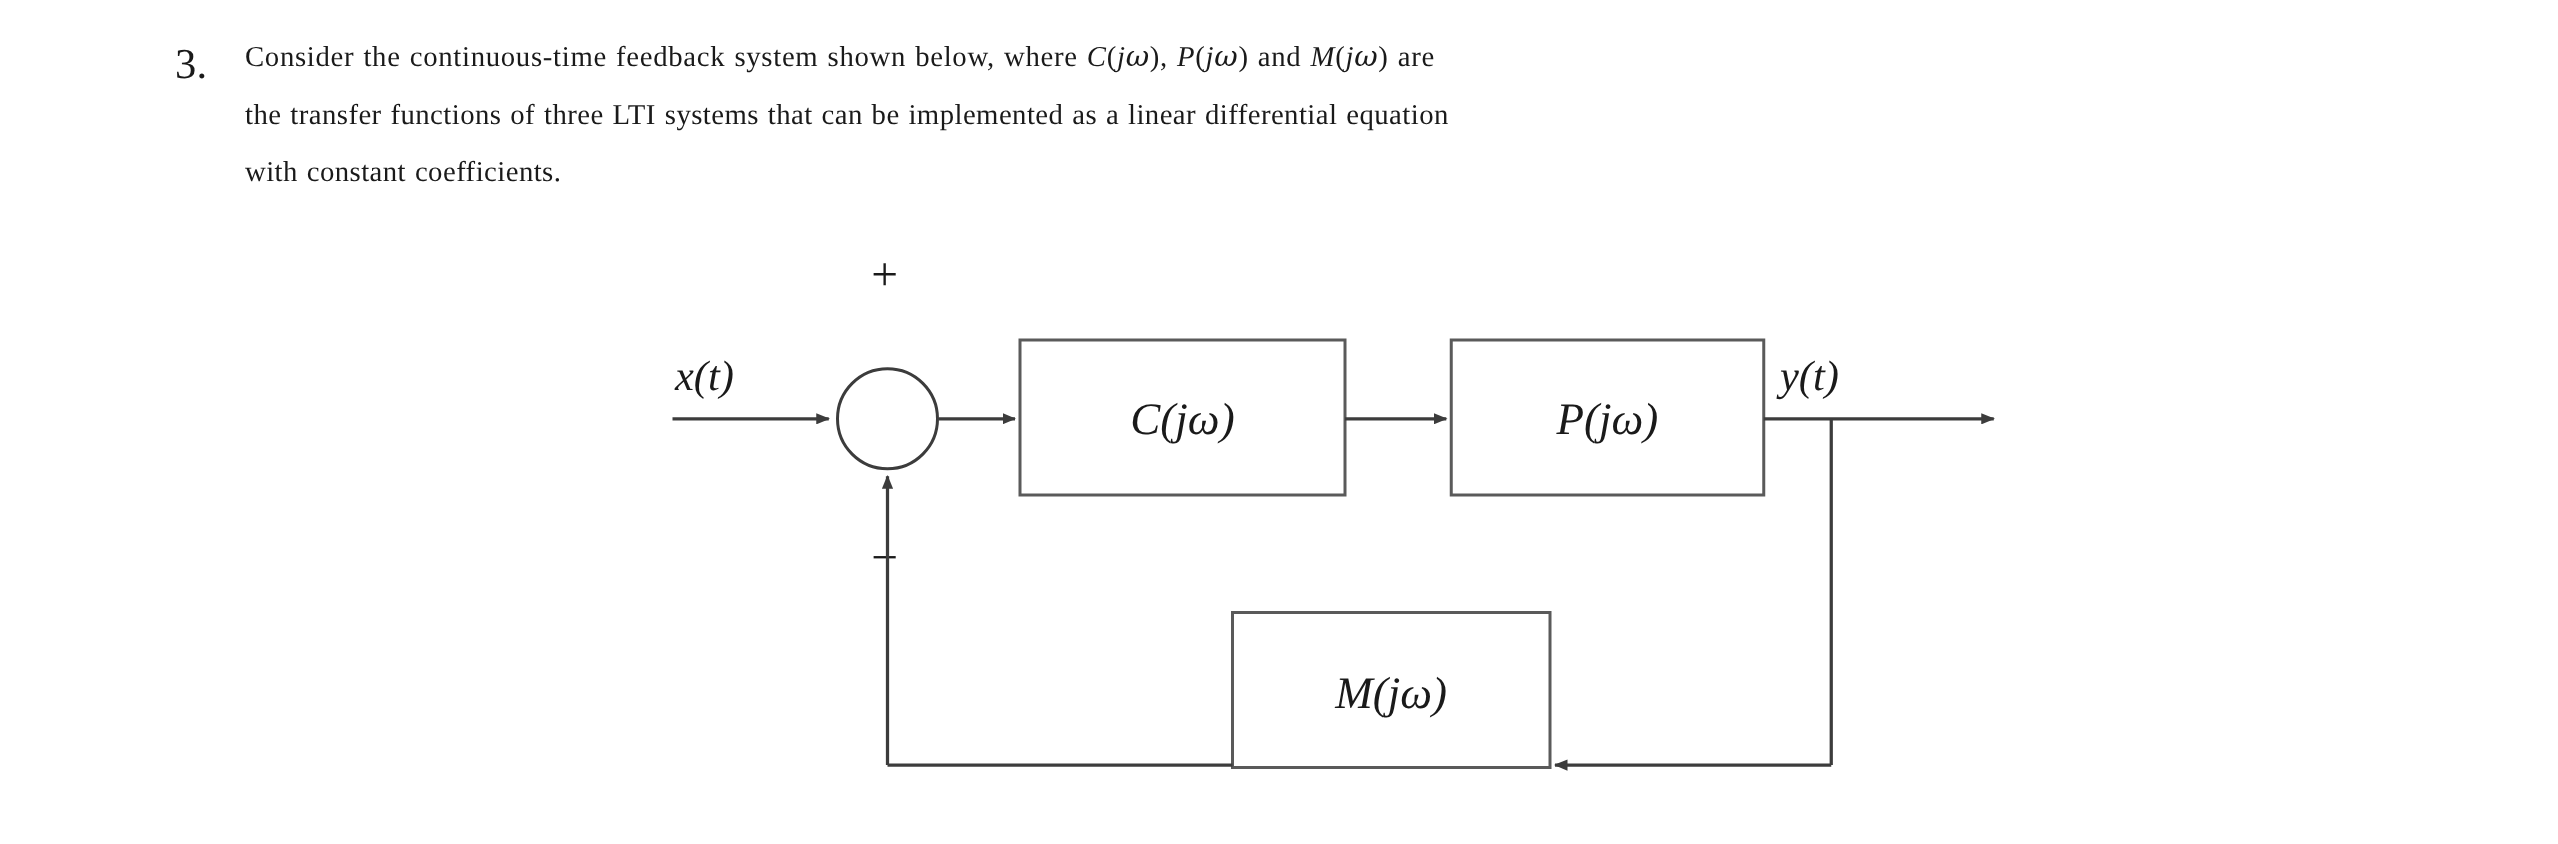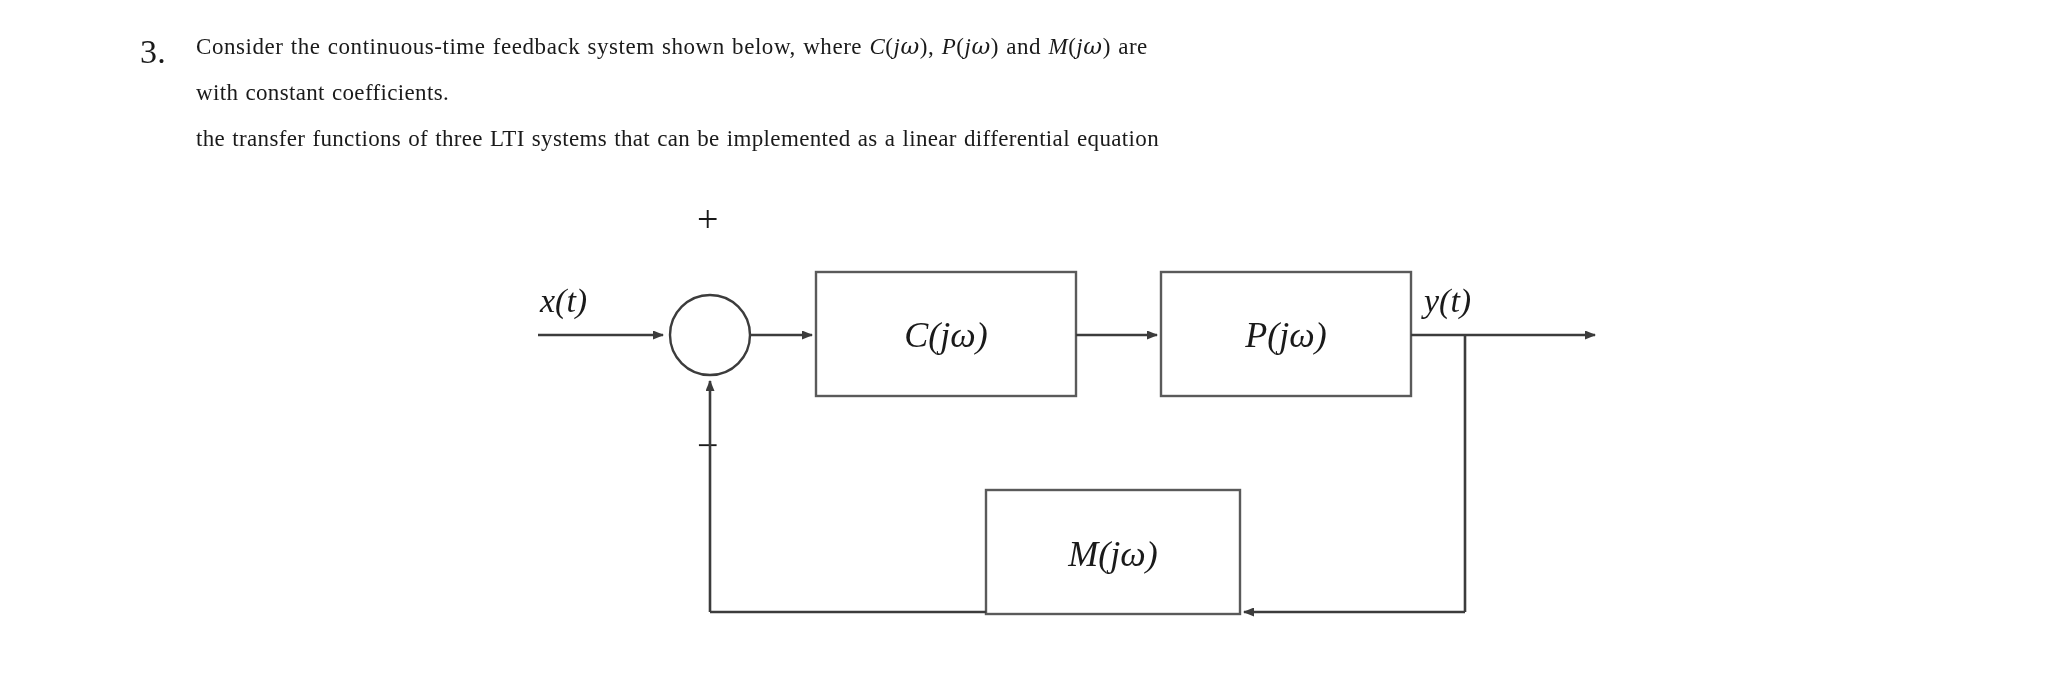--- a/index.html
+++ b/index.html
@@ -88,22 +88,22 @@
     fill: #1a1a1a;
   }
 </style>
 </head>
 <body>
 
 <div id="problem">
   <span class="prob-number">3.</span>
   <div class="prob-body">
     <span class="prob-line l1">Consider the continuous-time feedback system shown below, where <span class="mi">C</span><span class="mup">(</span><span class="mi">j</span><span class="om">ω</span><span class="mup">)</span>, <span class="mi">P</span><span class="mup">(</span><span class="mi">j</span><span class="om">ω</span><span class="mup">)</span> and <span class="mi">M</span><span class="mup">(</span><span class="mi">j</span><span class="om">ω</span><span class="mup">)</span> are</span>
+    <span class="prob-line l2">the transfer functions of three LTI systems that can be implemented as a linear differential equation</span>
     <span class="prob-line l3">with constant coefficients.</span>
-    <span class="prob-line l2">the transfer functions of three LTI systems that can be implemented as a linear differential equation</span>
   </div>
 </div>
 
 <div id="diagram">
   <svg width="2046" height="495" viewBox="0 0 2046 495" xmlns="http://www.w3.org/2000/svg">
     <defs>
       <marker id="arrowR" markerWidth="11" markerHeight="9" refX="10" refY="4.5" orient="auto" markerUnits="userSpaceOnUse">
         <path d="M0,0 L11,4.5 L0,9 z" fill="#3c3c3c"></path>
       </marker>
       <marker id="arrowL" markerWidth="11" markerHeight="9" refX="10" refY="4.5" orient="auto" markerUnits="userSpaceOnUse">

